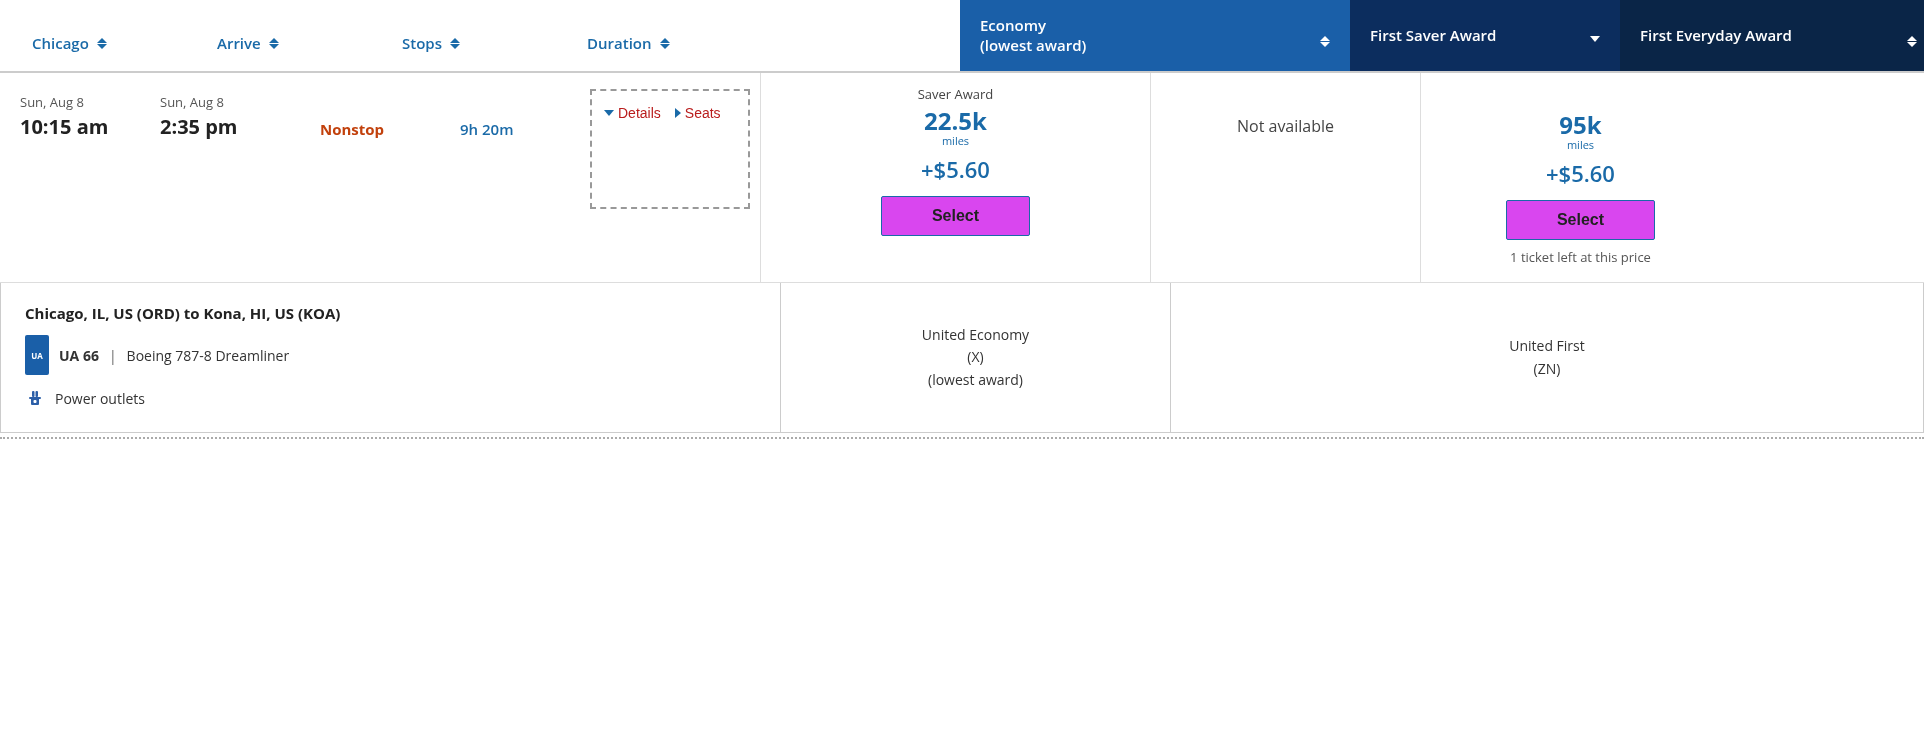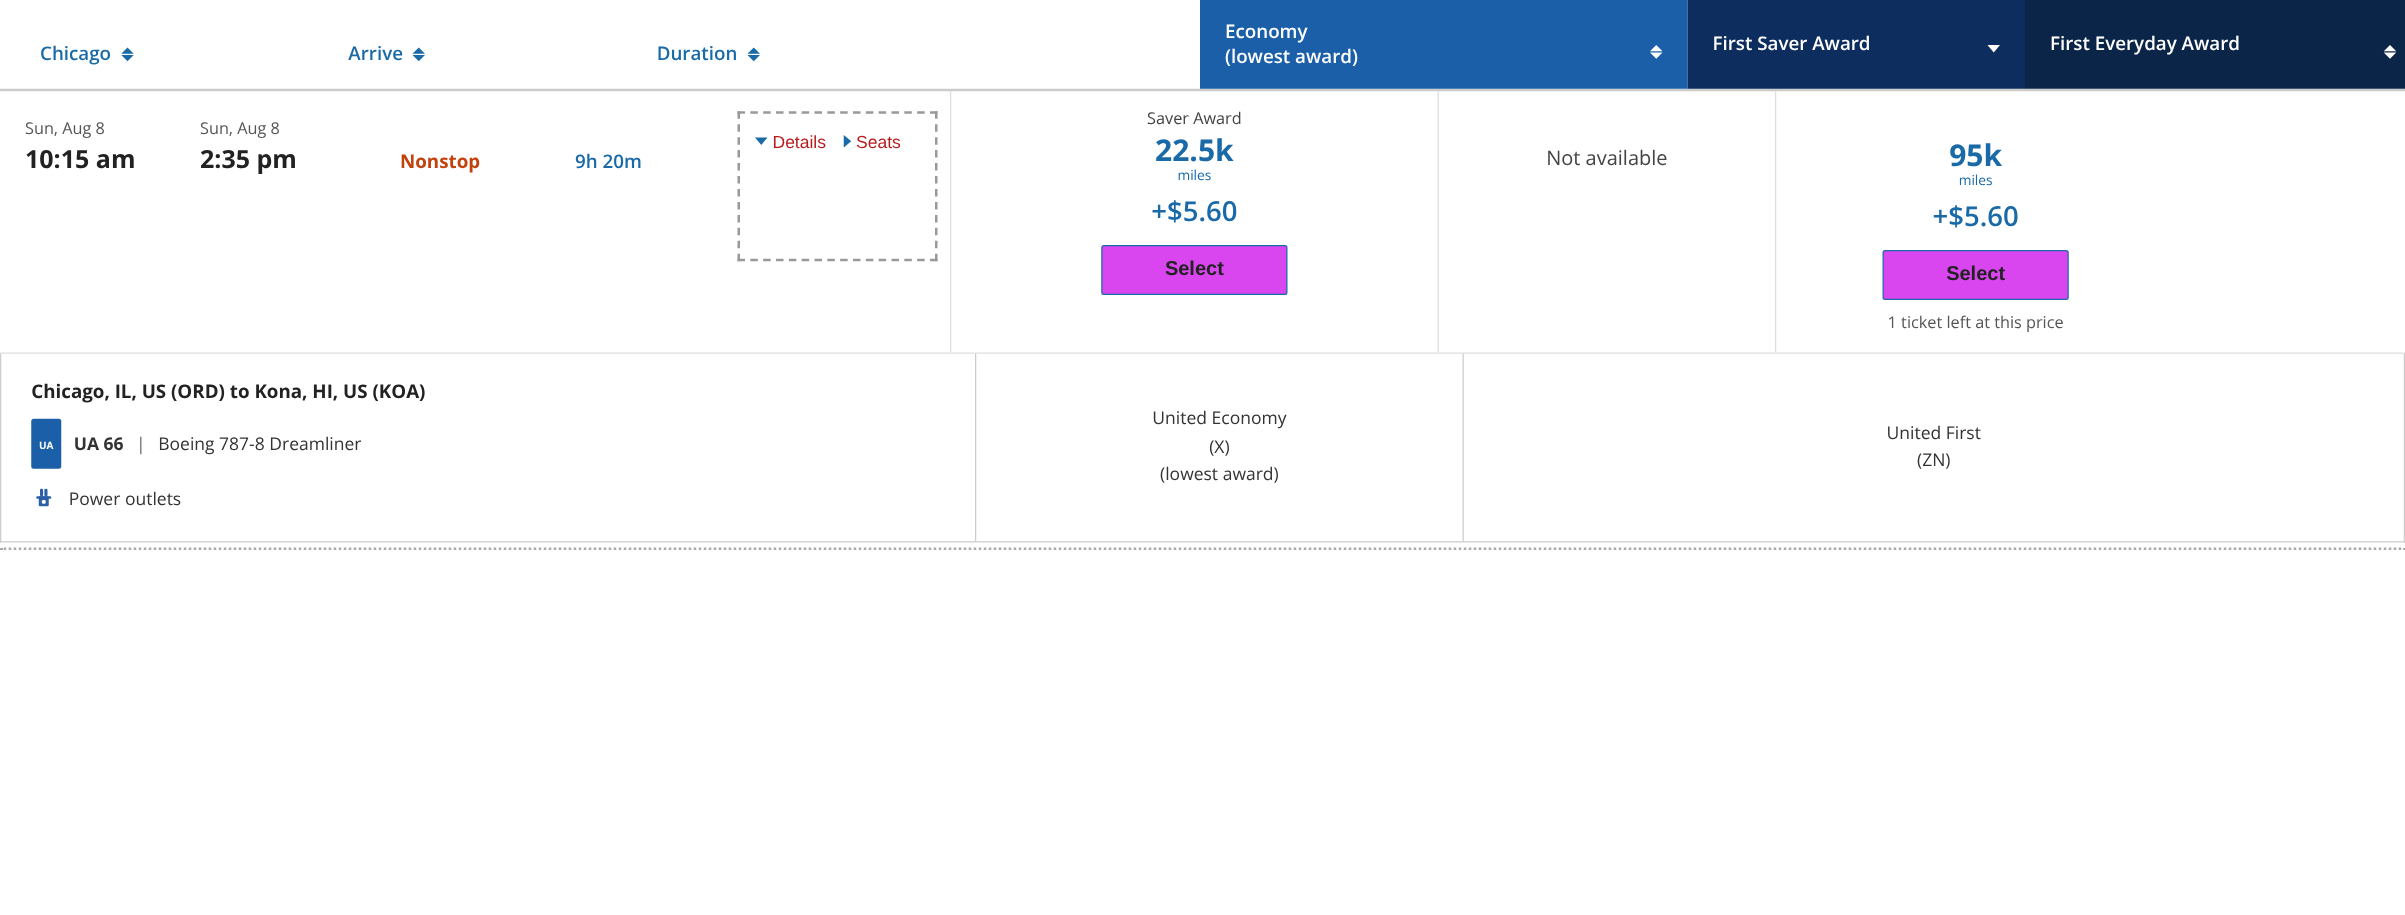--- a/index.html
+++ b/index.html
@@ -281,20 +281,27 @@
     <div class="col-flight-info">
       <div class="col-header">
         <span>Chicago</span>
         <span class="sort-arrow">
           <span class="sort-up"></span>
           <span class="sort-down"></span>
         </span>
       </div>
       <div class="col-header">
         <span>Arrive</span>
+        <span class="sort-arrow">
+          <span class="sort-up"></span>
+          <span class="sort-down"></span>
+        </span>
+      </div>
+      <div class="col-header">
+        <span>Stops</span>
         <span class="sort-arrow">
           <span class="sort-up"></span>
           <span class="sort-down"></span>
         </span>
       </div>
       <div class="col-header">
         <span>Duration</span>
         <span class="sort-arrow">
           <span class="sort-up"></span>
           <span class="sort-down"></span>

